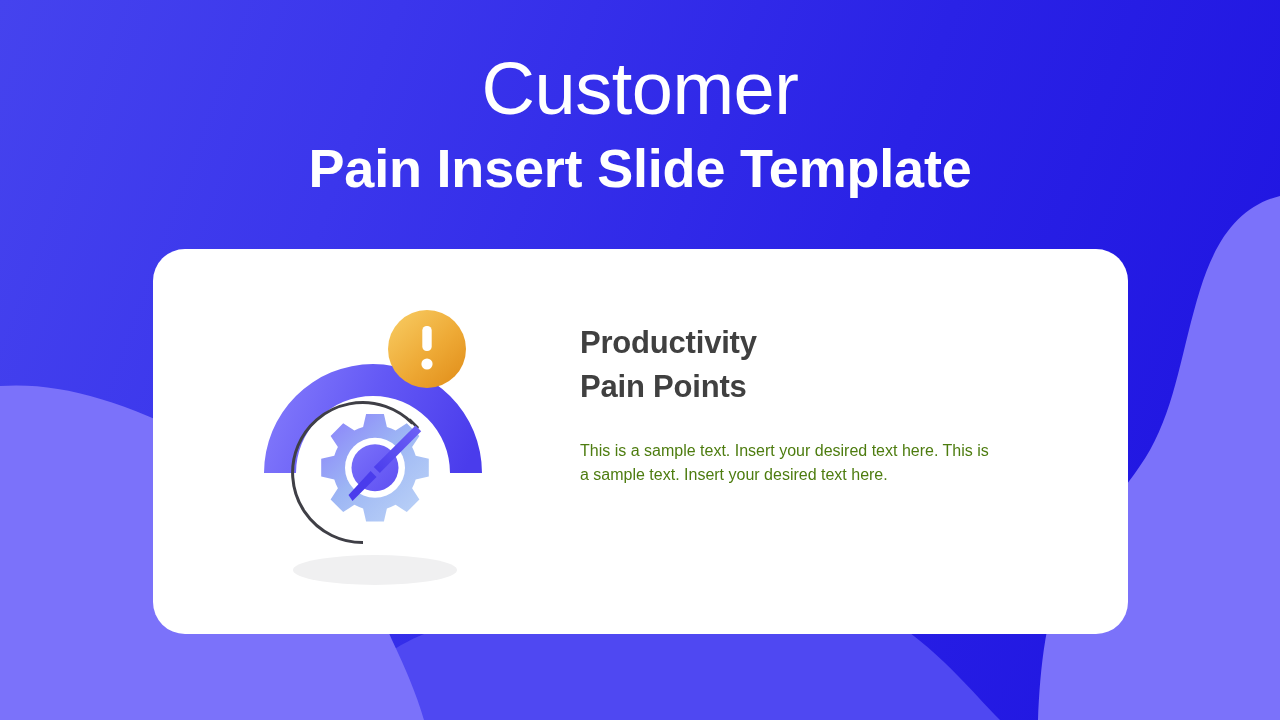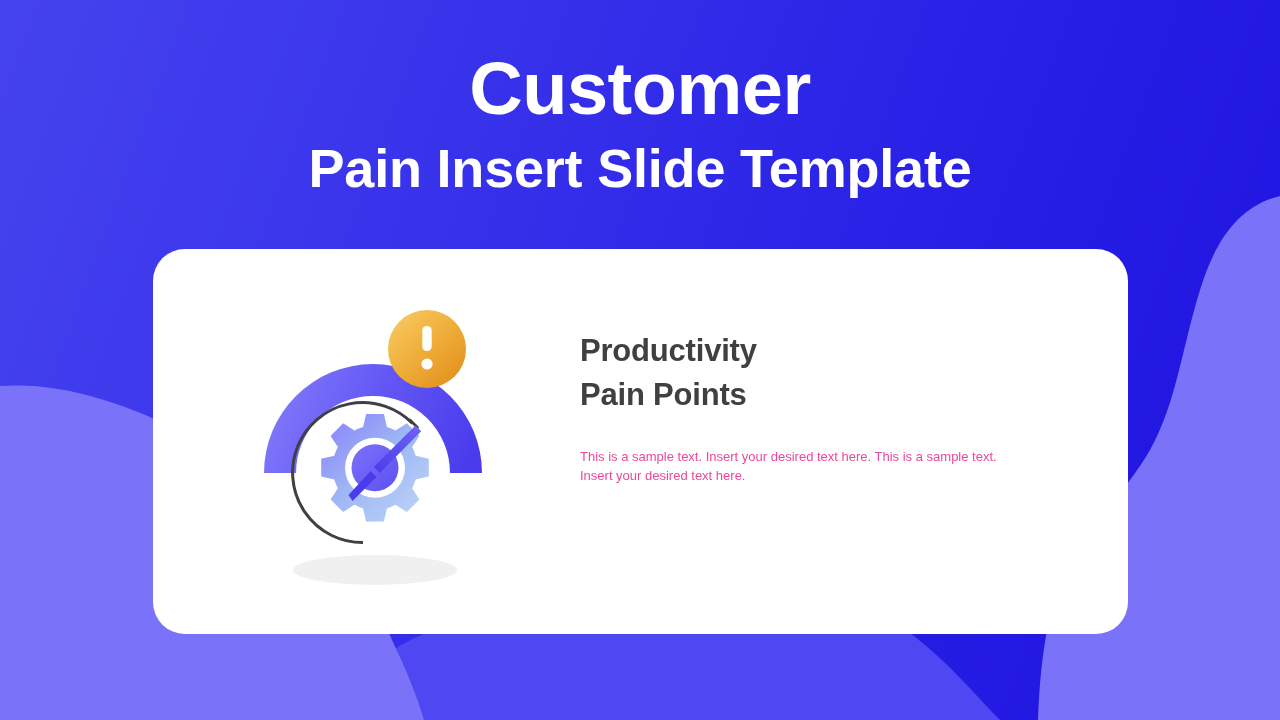--- a/index.html
+++ b/index.html
@@ -30,21 +30,21 @@
     top: 52px;
     left: 0;
     width: 1280px;
     text-align: center;
     z-index: 5;
   }
   .title-line1 {
     display: block;
     color: #ffffff;
     font-size: 74px;
-    font-weight: bold;
+    font-weight: normal;
     line-height: 1.0;
     letter-spacing: -0.5px;
   }
   .title-line2 {
     display: block;
     color: #ffffff;
     font-size: 54px;
     font-weight: bold;
     line-height: 1.05;
     margin-top: 14px;
@@ -69,34 +69,34 @@
     left: 100px;
     top: 42px;
     width: 260px;
     height: 300px;
   }
 
   
   .card-text {
     position: absolute;
     left: 427px;
-    top: 80px;
+    top: 72px;
     width: 430px;
   }
   .card-heading {
     color: #404040;
     font-size: 31px;
     font-weight: bold;
     line-height: 1.42;
     margin: 0;
     letter-spacing: -0.2px;
   }
   .card-body {
-    color: #ec4899;
-    font-size: 13px;
+    color: #4d7c0f;
+    font-size: 16px;
     line-height: 1.48;
     margin: 0;
     padding-top: 30px;
     width: 420px;
   }
 </style>
 </head>
 <body>
 
 <div class="slide">

